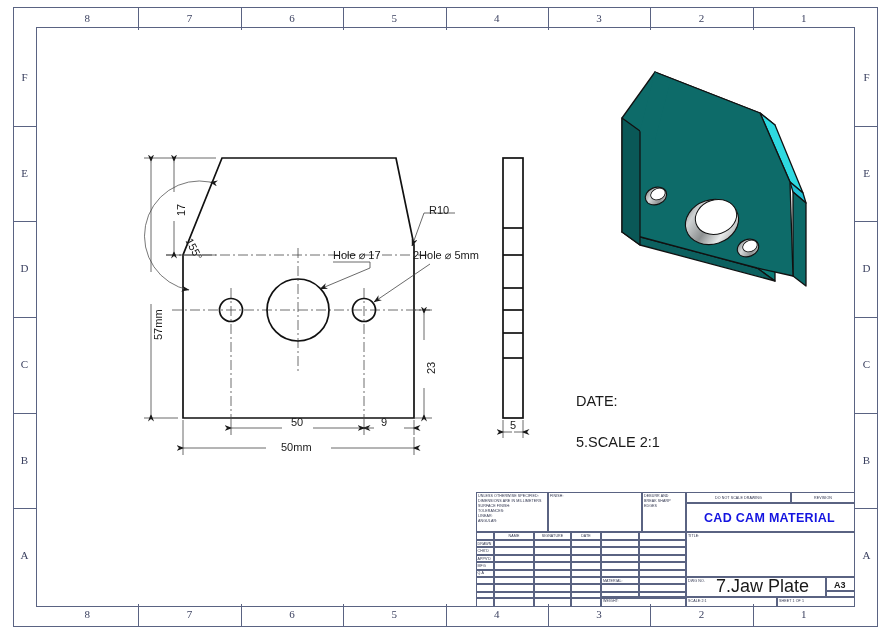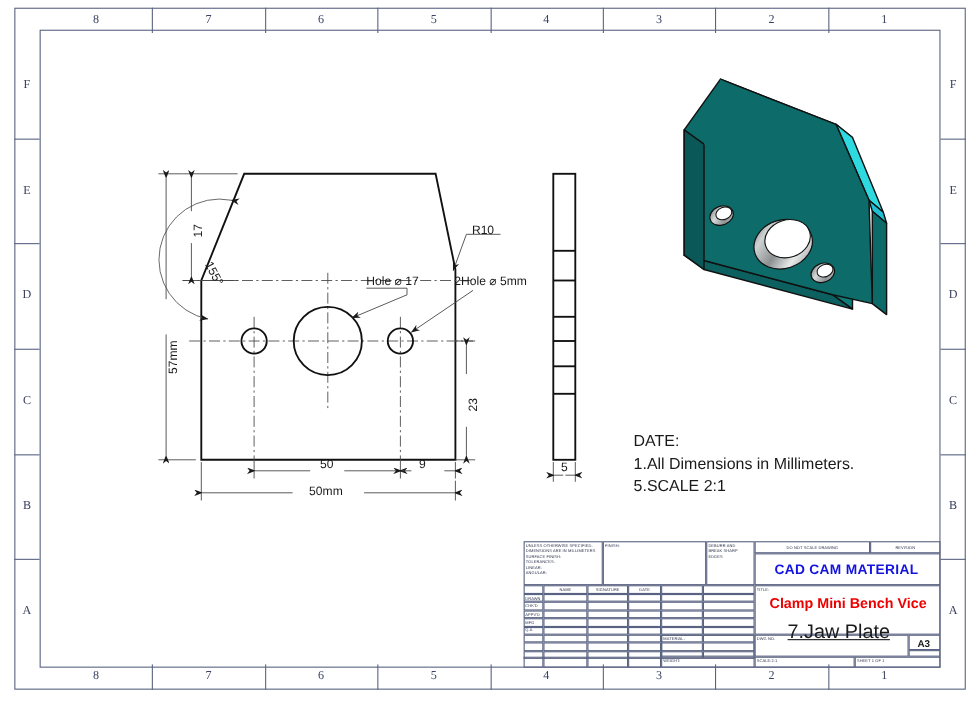--- a/index.html
+++ b/index.html
@@ -245,21 +245,20 @@
   <div class="dimtxt" style="left:429px;top:204px;">R10</div>
   <div class="dimtxt" style="left:333px;top:249px;">Hole ⌀ 17</div>
   <div class="dimtxt" style="left:413px;top:249px;">2Hole ⌀ 5mm</div>
   <div class="dimtxt" style="left:291px;top:416px;">50</div>
   <div class="dimtxt" style="left:381px;top:416px;">9</div>
   <div class="dimtxt" style="left:281px;top:441px;">50mm</div>
   <div class="dimtxt vert" style="left:425px;top:374px;">23</div>
   <div class="dimtxt" style="left:510px;top:419px;">5</div>
 
   <div class="note" style="left:576px;top:391px;">DATE:</div>
-  <div class="note" style="left:576px;top:412px;">1.All Dimensions in Millimeters.</div>
   <div class="note" style="left:576px;top:432px;">5.SCALE 2:1</div>
 
   <div id="titleblock">
 
     <div class="cell" style="left:0;top:0;width:72px;height:40px;"></div>
     <div class="lbl" style="left:2px;top:2px;">UNLESS OTHERWISE SPECIFIED:</div>
     <div class="lbl" style="left:2px;top:7px;">DIMENSIONS ARE IN MILLIMETERS</div>
     <div class="lbl" style="left:2px;top:12px;">SURFACE FINISH:</div>
     <div class="lbl" style="left:2px;top:17px;">TOLERANCES:</div>
     <div class="lbl" style="left:2px;top:22px;">   LINEAR:</div>
@@ -342,28 +341,27 @@
         <div class="cell" style="left: 0px; top: 99.8px; width: 18px; height: 7.4px;"></div>
         <div class="cell" style="left: 18px; top: 99.8px; width: 40px; height: 7.4px;"></div>
         <div class="cell" style="left: 58px; top: 99.8px; width: 37px; height: 7.4px;"></div>
         <div class="cell" style="left: 95px; top: 99.8px; width: 30px; height: 7.4px;"></div>
         <div class="cell" style="left: 125px; top: 99.8px; width: 38px; height: 7.4px;"></div>
         <div class="cell" style="left: 163px; top: 99.8px; width: 47px; height: 7.4px;"></div>
       </div>
 
     <div class="cell" style="left:210px;top:40px;width:169px;height:45px;"></div>
     <div class="lbl" style="left:212px;top:41.5px;">TITLE:</div>
-    <div class="drwtitle" style="left:211px;top:50px;">Clamp Mini Bench Vice</div>
 
     <div class="cell" style="left:125px;top:85px;width:85px;height:20px;"></div>
     <div class="lbl" style="left:127px;top:86.5px;">MATERIAL:</div>
 
     <div class="cell" style="left:210px;top:85px;width:140px;height:20px;"></div>
     <div class="lbl" style="left:212px;top:86.5px;">DWG NO.</div>
-    <div class="dwgno" style="left:240px;top:72px;text-decoration:underline;">7.Jaw Plate</div>
+    <div class="dwgno" style="left:240px;top:84px;">7.Jaw Plate</div>
 
     <div class="cell" style="left:350px;top:85px;width:29px;height:14px;"></div>
     <div class="sizelbl" style="left:358px;top:88px;font-weight:bold;">A3</div>
     <div class="cell" style="left:350px;top:99px;width:29px;height:6px;"></div>
 
     <div class="cell" style="left:0;top:105px;width:18px;height:10px;"></div>
     <div class="cell" style="left:18px;top:105px;width:40px;height:10px;"></div>
     <div class="cell" style="left:58px;top:105px;width:37px;height:10px;"></div>
     <div class="cell" style="left:95px;top:105px;width:30px;height:10px;"></div>
     <div class="cell" style="left:125px;top:105px;width:85px;height:10px;"></div>

